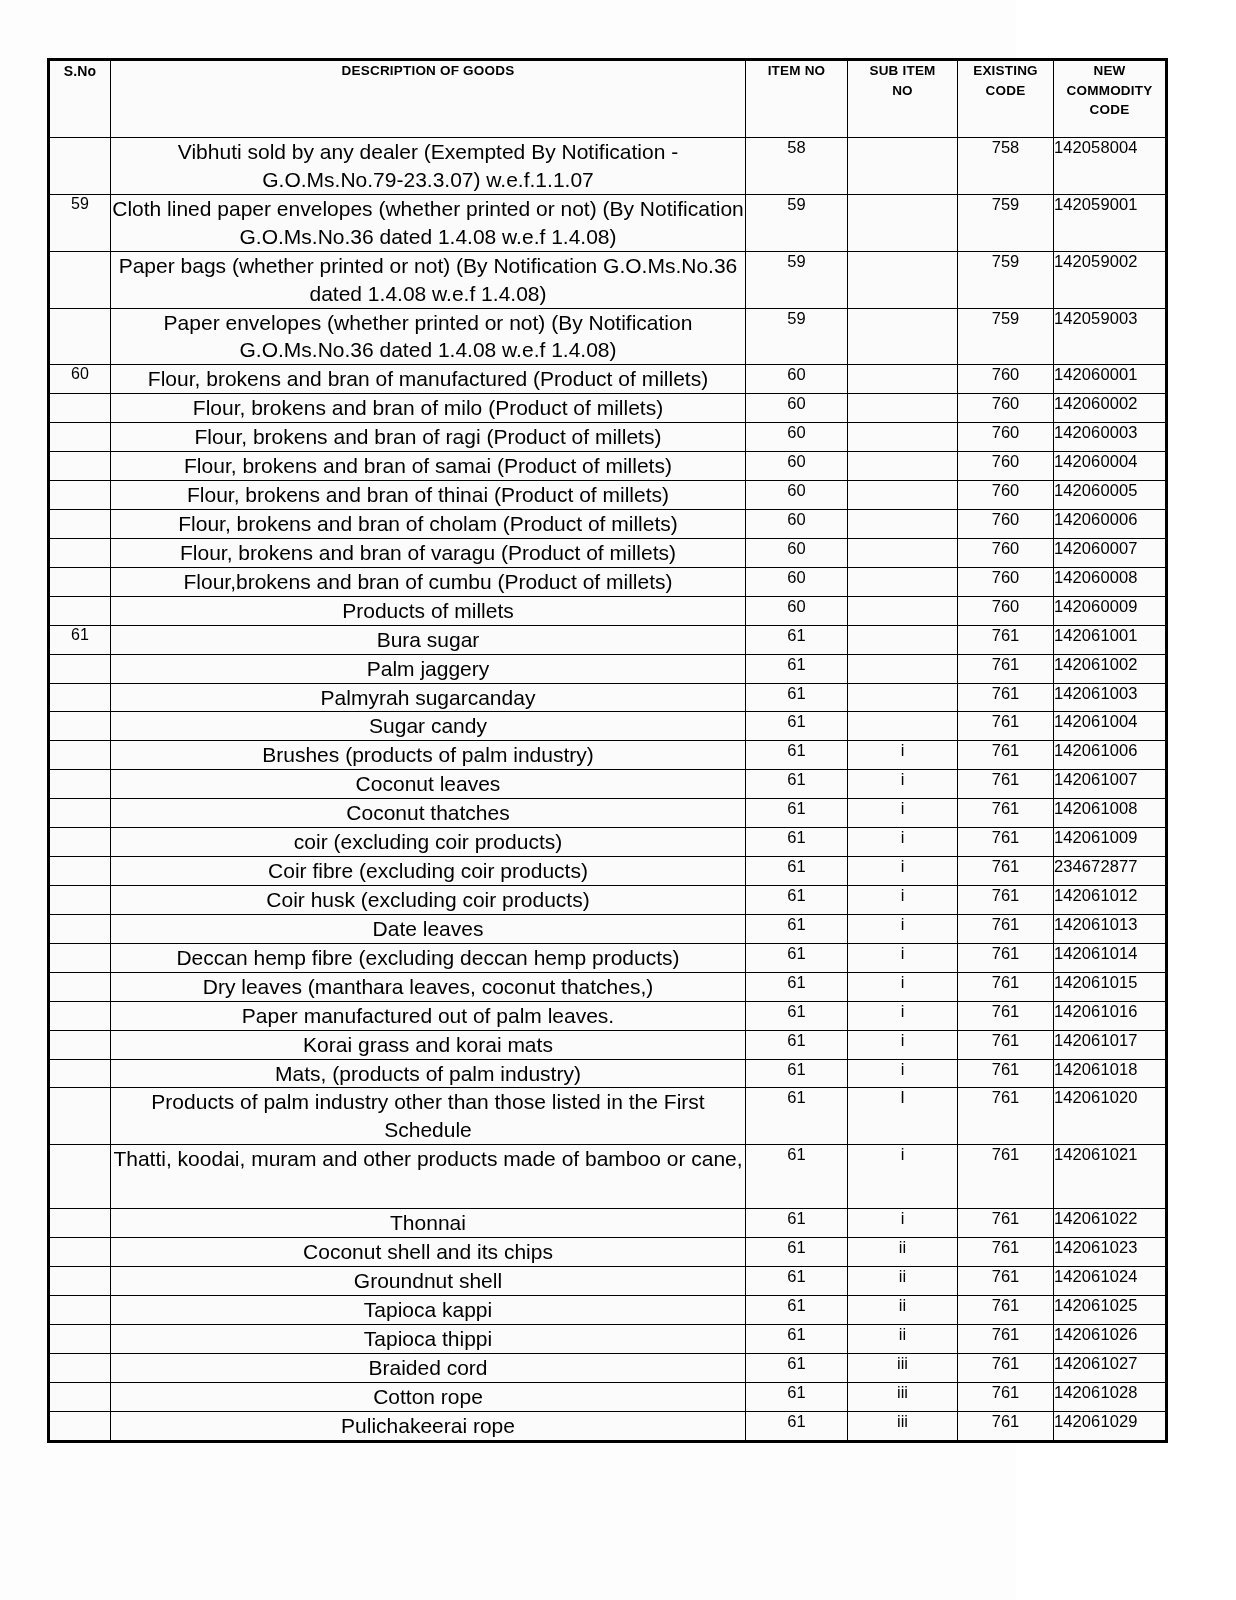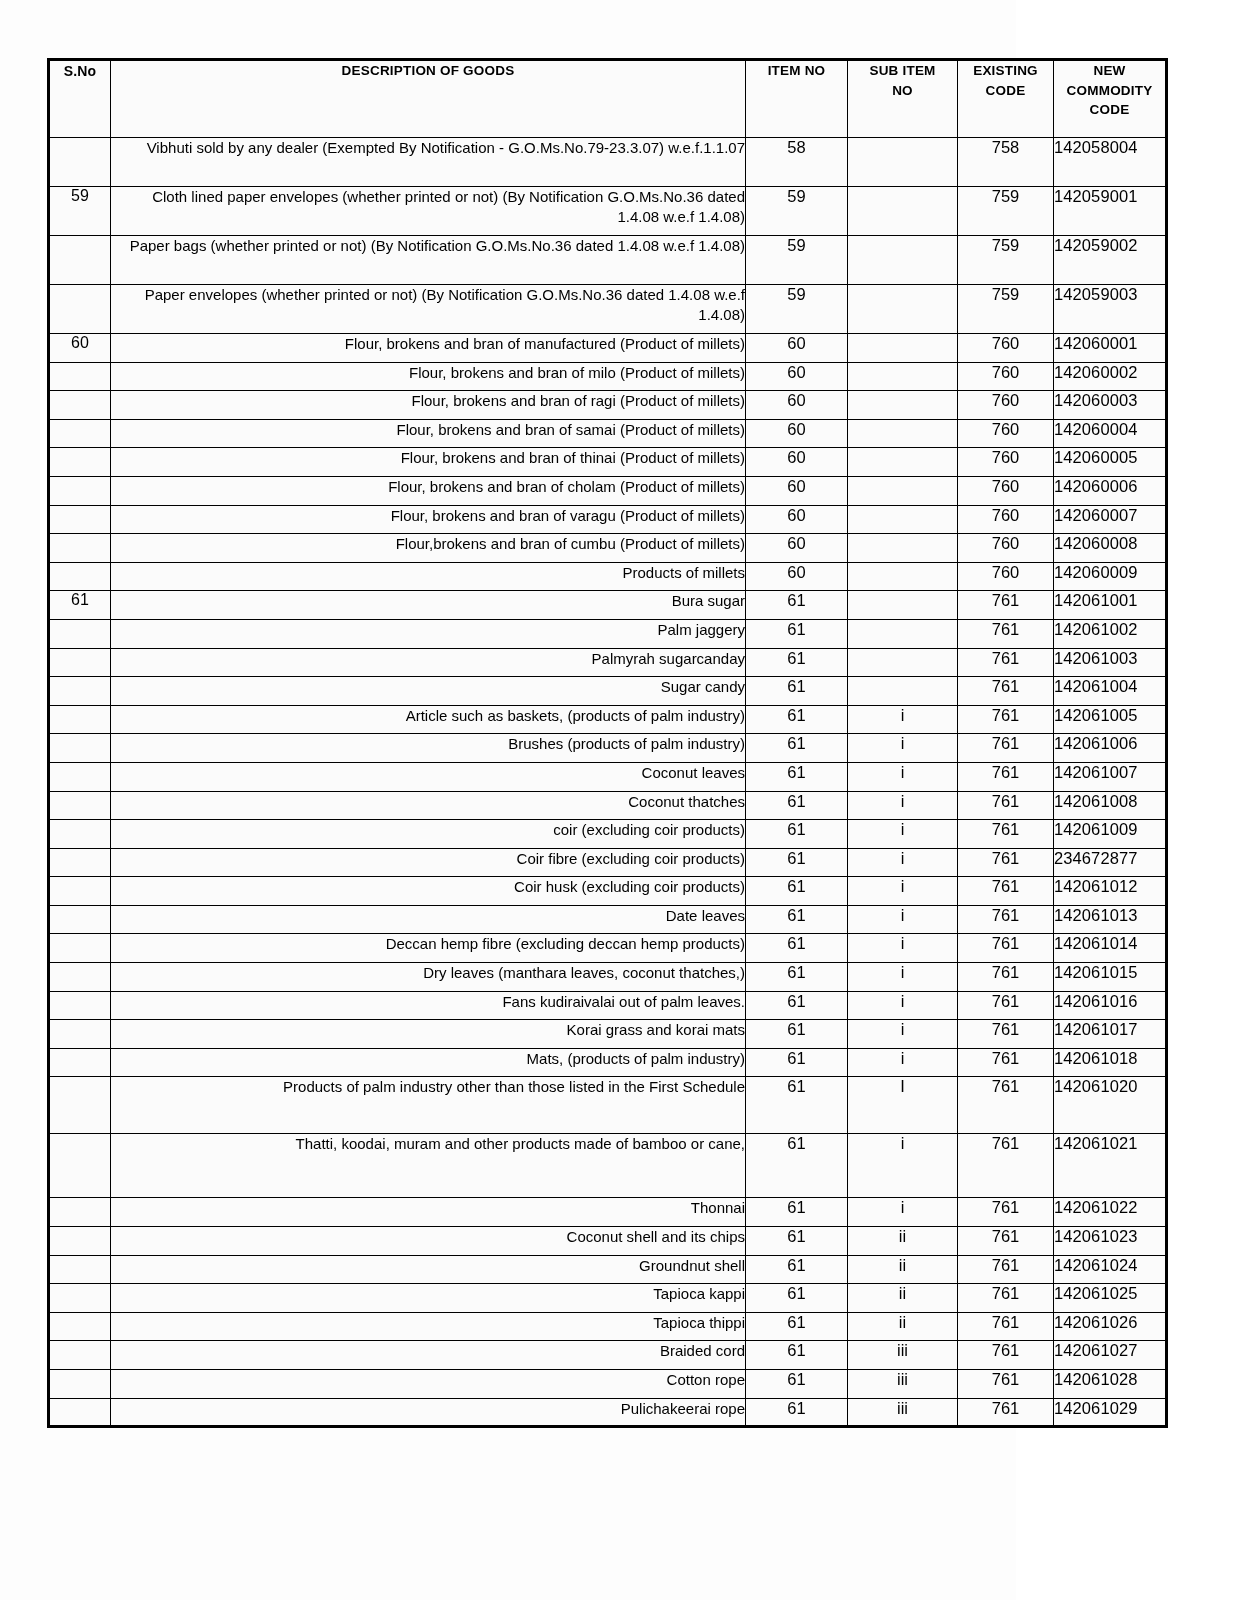--- a/index.html
+++ b/index.html
@@ -63,22 +63,22 @@
   thead th.hdr-sno { font-size: 14px; }
   thead tr { height: 78px; }
 
   td.sno {
     text-align: center;
     font-size: 16px;
     padding-top: 5px;
     vertical-align: top;
   }
   td.desc {
-    text-align: right;
-    font-size: 15px;
+    text-align: center;
+    font-size: 21px;
     line-height: 1.33;
     padding: 4px 4px 3px 8px;
     word-wrap: break-word;
   }
   td.num {
     text-align: center;
     font-size: 16.5px;
     padding-top: 4px;
   }
   td.code {
@@ -257,28 +257,20 @@
           <tr class="r1">
             <td class="sno"></td>
             <td class="desc">Sugar candy</td>
             <td class="num">61</td>
             <td class="num"></td>
             <td class="num">761</td>
             <td class="code">142061004</td>
           </tr>
           <tr class="r1">
             <td class="sno"></td>
-            <td class="desc">Article such as baskets, (products of palm industry)</td>
-            <td class="num">61</td>
-            <td class="num">i</td>
-            <td class="num">761</td>
-            <td class="code">142061005</td>
-          </tr>
-          <tr class="r1">
-            <td class="sno"></td>
             <td class="desc">Brushes (products of palm industry)</td>
             <td class="num">61</td>
             <td class="num">i</td>
             <td class="num">761</td>
             <td class="code">142061006</td>
           </tr>
           <tr class="r1">
             <td class="sno"></td>
             <td class="desc">Coconut leaves</td>
             <td class="num">61</td>
@@ -337,21 +329,21 @@
           <tr class="r1">
             <td class="sno"></td>
             <td class="desc">Dry leaves (manthara leaves, coconut thatches,)</td>
             <td class="num">61</td>
             <td class="num">i</td>
             <td class="num">761</td>
             <td class="code">142061015</td>
           </tr>
           <tr class="r1">
             <td class="sno"></td>
-            <td class="desc">Fans kudiraivalai out of palm leaves.</td>
+            <td class="desc">Paper manufactured out of palm leaves.</td>
             <td class="num">61</td>
             <td class="num">i</td>
             <td class="num">761</td>
             <td class="code">142061016</td>
           </tr>
           <tr class="r1">
             <td class="sno"></td>
             <td class="desc">Korai grass and korai mats</td>
             <td class="num">61</td>
             <td class="num">i</td>

